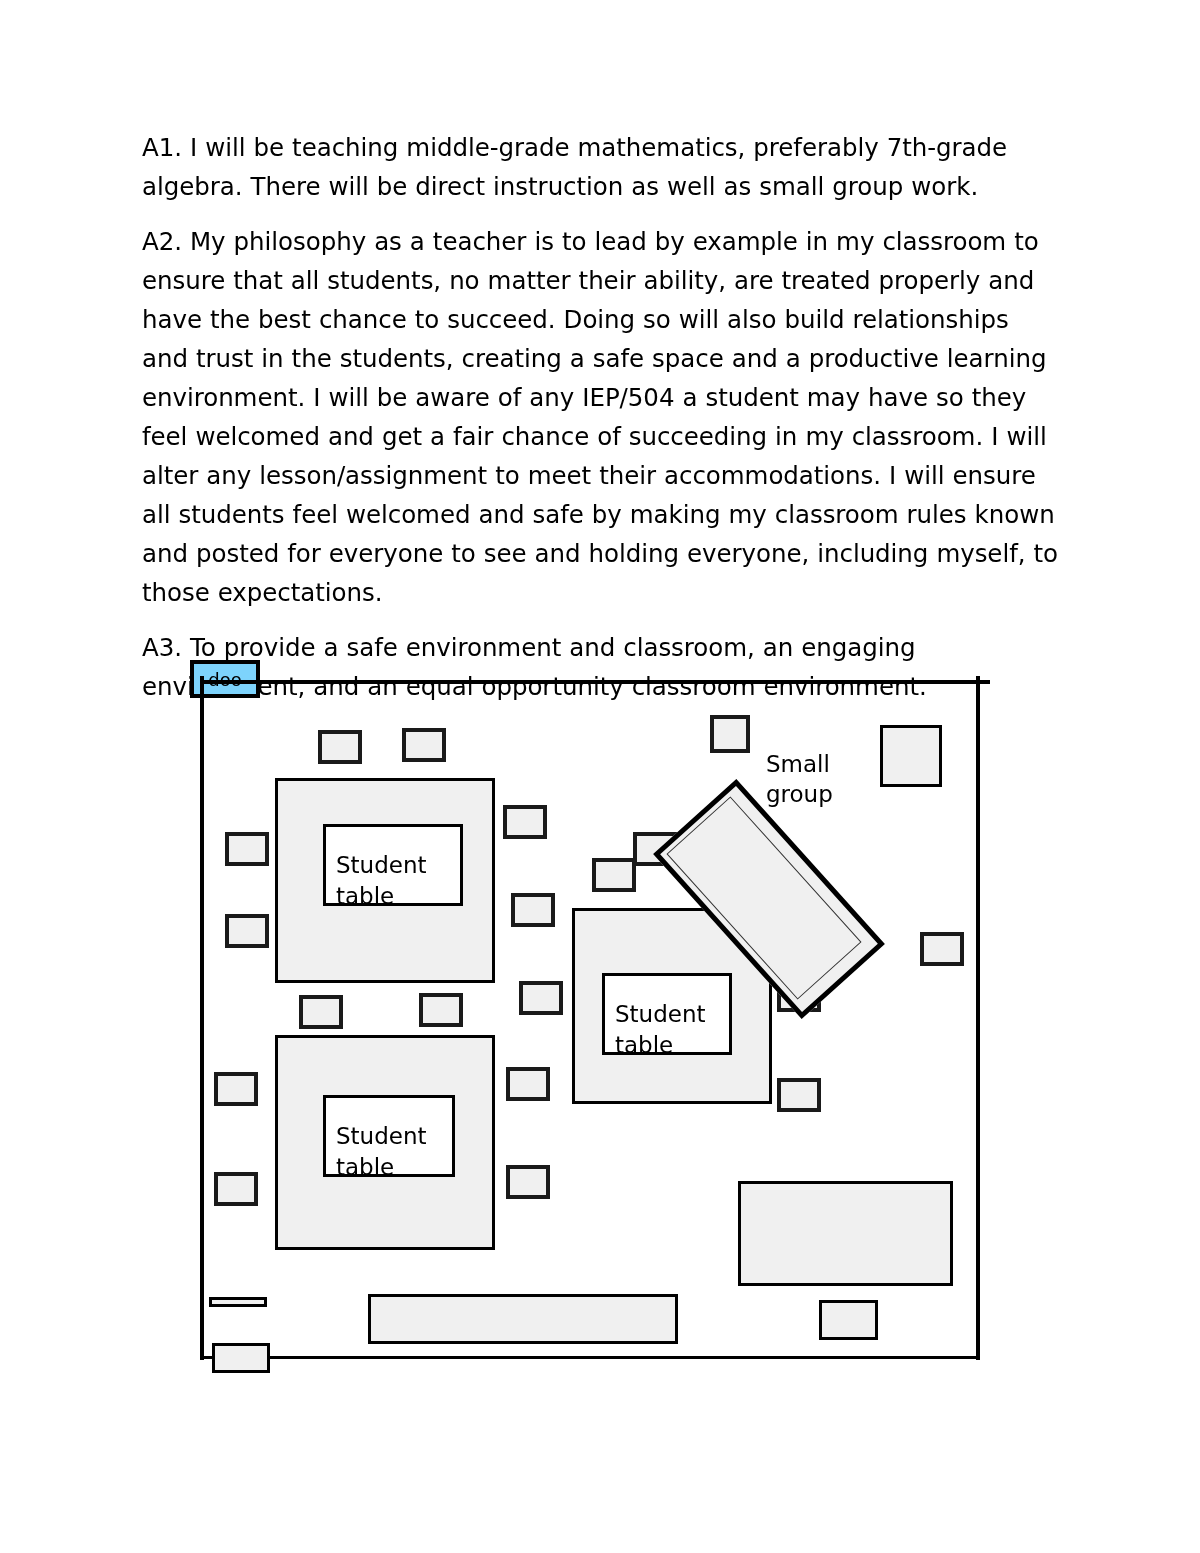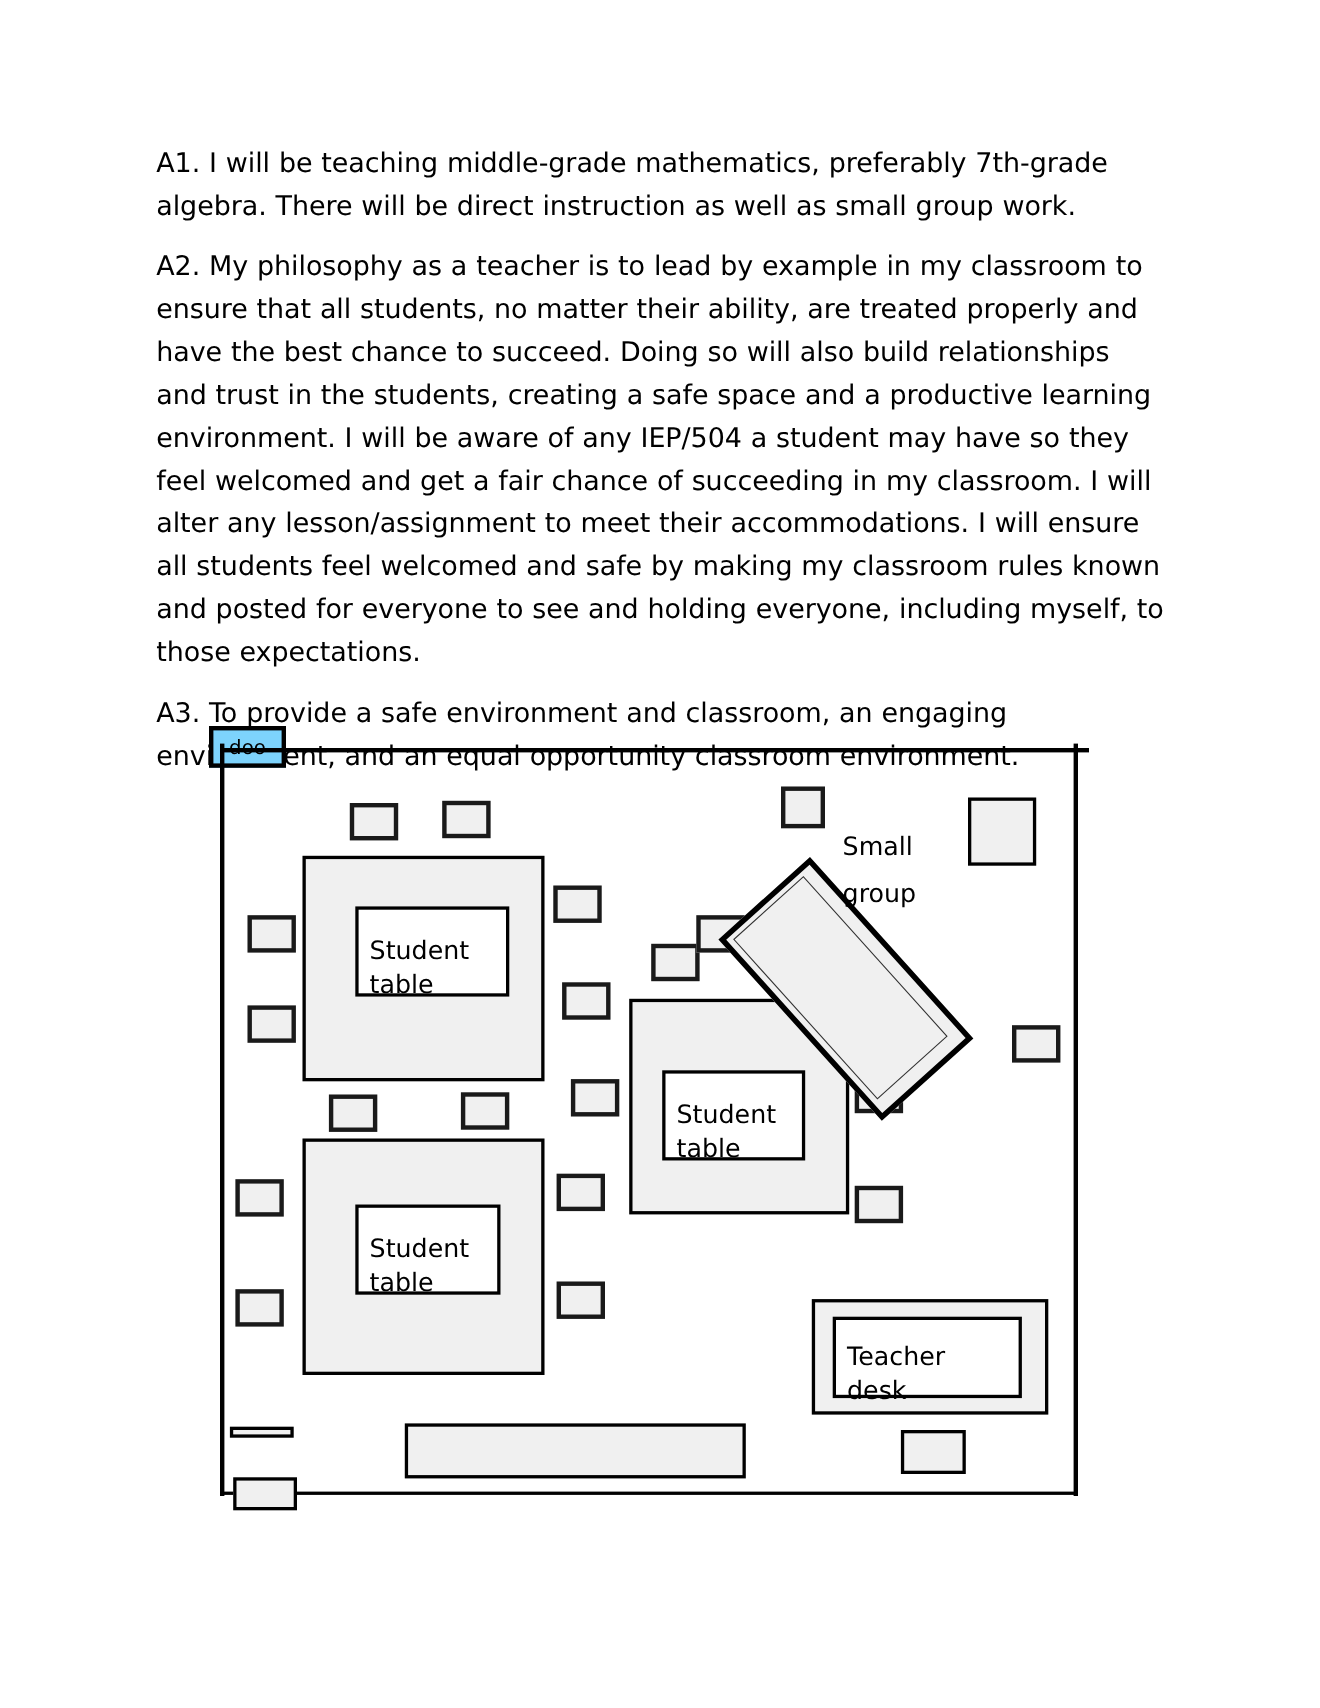--- a/index.html
+++ b/index.html
@@ -151,21 +151,21 @@
     box-sizing: border-box;
     transform: rotate(-42deg);
     transform-origin: 50% 50%;
   }
   .sg-label {
     position: absolute;
     left: 576px;
     top: 89px;
     width: 90px;
     font-size: 23px;
-    line-height: 43px;
+    line-height: 30px;
     color: #000;
     white-space: pre-line;
   }
 
   
   .cabinet { left: 690px; top: 65px; width: 62px; height: 62px; }
 
   
   .teacher-desk { left: 548px; top: 521px; width: 215px; height: 105px; }
   .plate-teacher { left: 567px; top: 537px; width: 172px; height: 74px; }
@@ -260,24 +260,20 @@
     <div class="chair" style="left:730px; top:272px;"></div>
 
     <div class="sg-outer"></div>
     <div class="sg-inner"></div>
     <div class="sg-label">Small
 group</div>
 
     <div class="furn cabinet"></div>
 
     <div class="furn teacher-desk"></div>
-    <div class="plate plate-teacher">
-      <span class="lbl">Teacher
-desk</span>
-    </div>
 
     <div class="furn whiteboard-base"></div>
 
     <div class="furn bottom-seat"></div>
 
     <div class="furn door-top"></div>
     <div class="door-mid">
       <span class="lbl">doo</span>
     </div>
     <div class="furn door-bot"></div>

